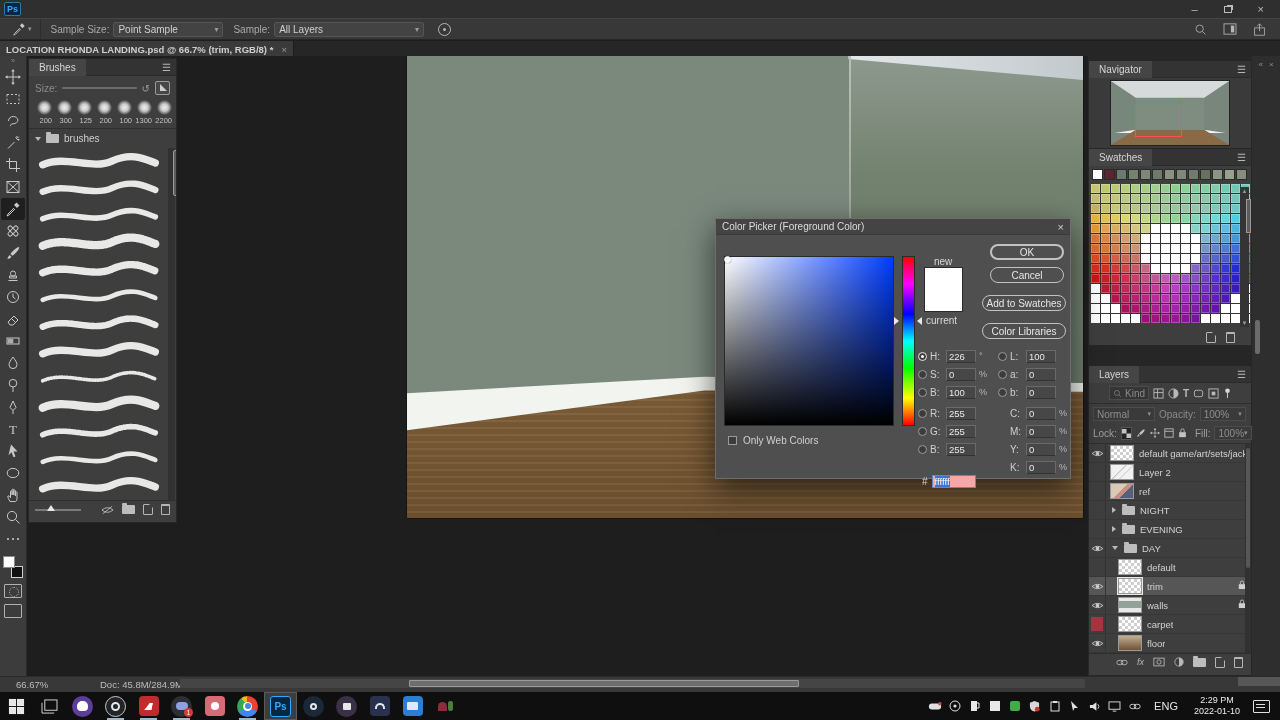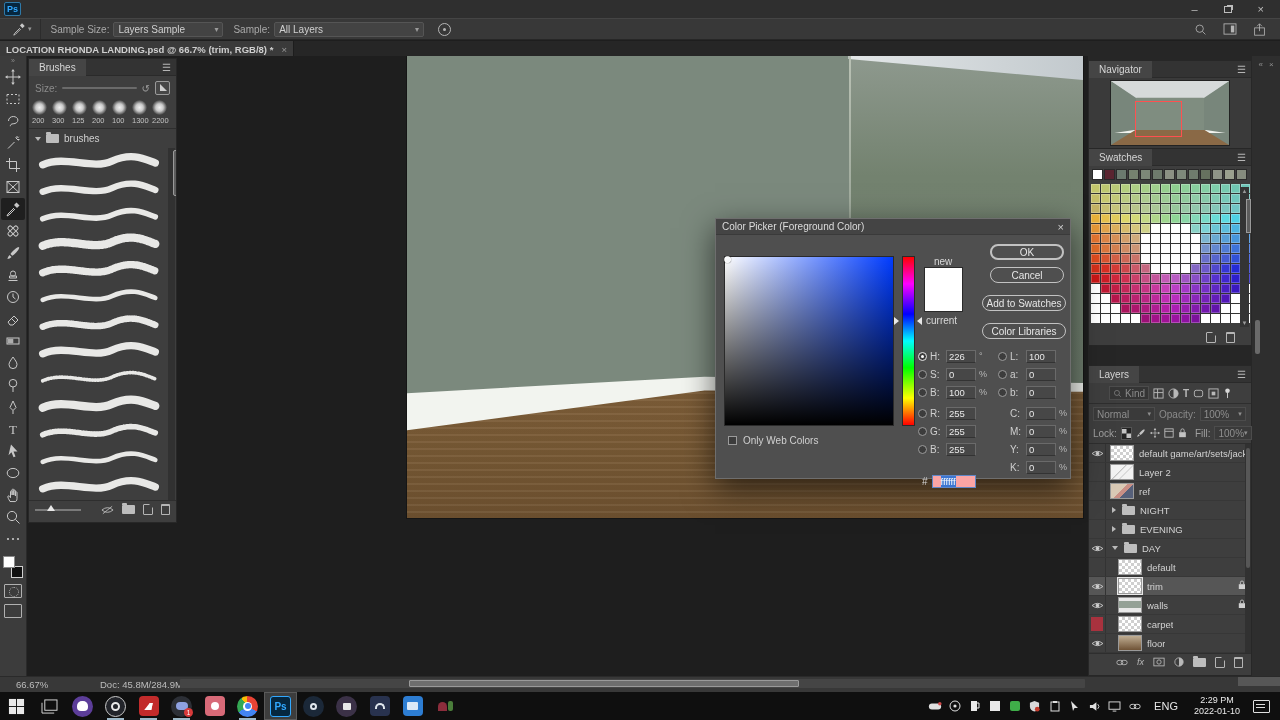--- a/index.html
+++ b/index.html
@@ -44,21 +44,21 @@
   .brushes { position:absolute; left:28px; top:58px; width:149px; height:465px; background:#3e3e3e; border:1px solid #272727; z-index:30; font-size:10px;}
   .panel-head { height:17px; background:#333333; display:flex; align-items:center; justify-content:space-between; border-bottom:1px solid #2a2a2a;}
   .panel-tab { background:#454545; height:17px; display:flex; align-items:center; padding:0 10px; font-size:10px; color:#d6d6d6;}
   .pmenu { color:#b5b5b5; padding-right:6px; font-size:10px; letter-spacing:-1px;}
   .br-size-row { display:flex; align-items:center; gap:5px; padding:5px 6px 3px 6px; color:#8b8b8b;}
   .br-slider { flex:1; height:2px; background:#6a6a6a; border-radius:1px;}
   .br-reset { color:#9f9f9f; font-size:10px;}
   .br-togglebox { width:15px; height:14px; border:1px solid #9a9a9a; border-radius:2px; position:relative; background:#474747;}
   .br-togglebox:after{content:""; position:absolute; right:2px; top:2px; border-left:7px solid #cfcfcf; border-top:7px solid transparent;}
   .br-tiles { display:flex; padding:2px 3px 3px 3px; border-bottom:1px solid #2e2e2e;}
-  .br-tile { width:20px; display:flex; flex-direction:column; align-items:flex-start; gap:1px;}
+  .br-tile { width:20px; display:flex; flex-direction:column; align-items:flex-end; gap:1px;}
   .br-blob { width:15px; height:15px; border-radius:50%; background:radial-gradient(circle, #f0f0f0 0%, #c9c9c9 35%, #3e3e3e 72%);}
   .br-tile .num { font-size:7.5px; color:#c3c3c3;}
   .br-group { display:flex; align-items:center; gap:5px; padding:4px 6px; color:#cfcfcf;}
   .car-down { display:inline-block; border-top:4px solid #b9b9b9; border-left:3.5px solid transparent; border-right:3.5px solid transparent;}
   .car-right { display:inline-block; border-left:4px solid #b9b9b9; border-top:3.5px solid transparent; border-bottom:3.5px solid transparent;}
   .folder { width:13px; height:9px; background:#bdbdbd; border-radius:1px; position:relative;}
   .folder:before { content:""; position:absolute; left:0; top:-2px; width:5px; height:2px; background:#bdbdbd; border-radius:1px 1px 0 0;}
   .strokes { position:relative; height:352px; overflow:hidden; }
   .stroke-item { height:27px; display:flex; align-items:center; padding-left:4px;}
   .br-scroll { position:absolute; right:1px; top:0; width:7px; height:352px; background:#313131;}
@@ -97,21 +97,21 @@
   .cp-col2 { position:absolute; left:282px; top:128px; }
   .cp-row { display:flex; align-items:center; height:18px; gap:3px;}
   .cp-row.gap { margin-top:3px; }
   .radio { width:9px; height:9px; border:1px solid #9b9b9b; border-radius:50%; background:#3c3c3c; position:relative;}
   .radio.sel { border-color:#e8e8e8;}
   .radio.sel:after { content:""; position:absolute; left:2px; top:2px; width:3px; height:3px; background:#fff; border-radius:50%;}
   .cp-key { width:13px; color:#cfcfcf; text-align:left;}
   .cp-box { width:30px; height:13px; background:#474747; border:1px solid #6a6a6a; border-bottom-color:#333; color:#e8e8e8; padding:0 2px; font-size:9.5px; line-height:12px;}
   .cp-unit { color:#b9b9b9; font-size:9px; width:8px;}
   .hex-row { position:absolute; left:206px; top:256px; display:flex; align-items:center; gap:4px;}
-  .hex-box { width:44px; height:13px; background:#fca5a5; border:1px solid #5f87c7; font-size:9.5px; line-height:12px; padding:0 8px;}
+  .hex-box { width:44px; height:13px; background:#fca5a5; border:1px solid #5f87c7; font-size:9.5px; line-height:12px; padding:0 2px;}
   .hex-box span { background:#3c76d2; color:#fff;}
   .webcolors { position:absolute; left:12px; top:216px; display:flex; align-items:center; gap:6px; color:#d0d0d0;}
   .checkbox { width:9px; height:9px; border:1px solid #9b9b9b; background:#3c3c3c;}
   
   .dock { position:absolute; left:1088px; top:56px; width:164px; height:620px; background:#262626; z-index:30; font-size:10px;}
   .panel { background:#3e3e3e; border:1px solid #272727; }
   .nav-panel { position:absolute; left:0; top:4px; width:164px; height:102px;}
   .nav-body { height:70px; display:flex; align-items:center; justify-content:center; background:#3a3a3a;}
   .nav-thumb { position:relative; width:118px; height:64px; background:#78867b; overflow:hidden; box-shadow:0 0 0 1px #222;}
   .nt-ceil { position:absolute; left:0; top:0; width:100%; height:26%; background:#d6dada; clip-path:polygon(0 0,100% 0,79% 100%,21% 100%);}
@@ -206,21 +206,21 @@
   <div class="optionsbar">
     <div class="ob-tool">
       <svg width="14" height="14" viewBox="0 0 16 16">
           <path d="M9 7L3 13l-1 2 2-1 6-6" fill="none" stroke="#c8c8c8"></path>
           <path d="M9 4l3 3 2.5-2.5-3-3z" fill="#c8c8c8"></path>
         </svg>
       <span class="car" style="color:#9a9a9a;font-size:7px">▾</span>
     </div>
     <span class="ob-label">Sample Size:</span>
     <div class="ob-select">
-      <span>Layers Sample</span>
+      <span>Point Sample</span>
         <span class="car">▾</span>
     </div>
     <span class="ob-label">Sample:</span>
     <div class="ob-select" style="min-width:150px">
       <span>All Layers</span>
         <span class="car">▾</span>
     </div>
     <div class="ob-ring"></div>
     <div class="ob-right">
       <svg width="13" height="13" viewBox="0 0 16 16">

